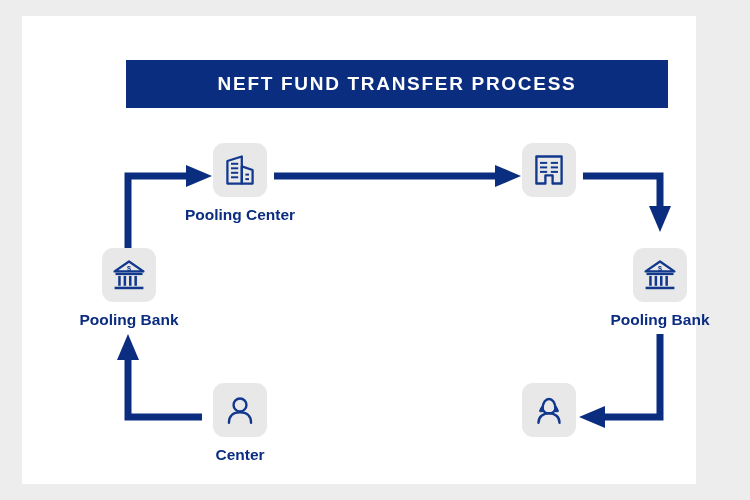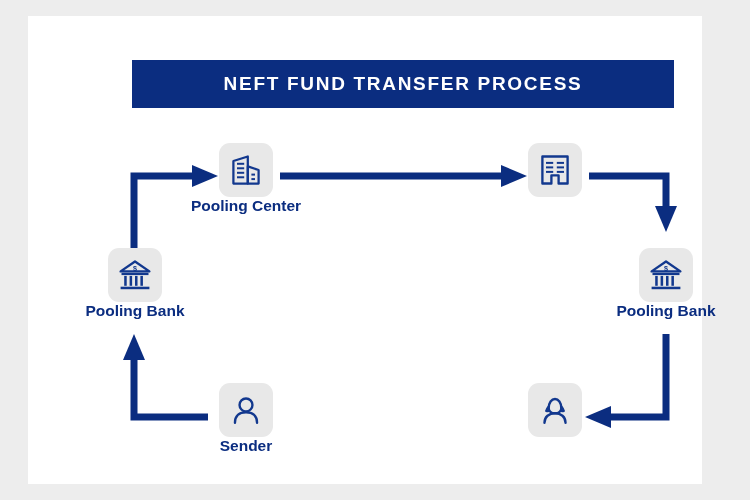--- a/index.html
+++ b/index.html
@@ -18,21 +18,21 @@
   
   #frame {
     position: absolute;
     left: 0; top: 0;
     width: 750px; height: 500px;
     background: #ededed;
     box-sizing: border-box;
   }
   #canvas {
     position: absolute;
-    left: 28px; top: 16px;
+    left: 22px; top: 16px;
     width: 674px; height: 468px;
     background: #ffffff;
   }
 
   
   #title-banner {
     position: absolute;
     left: 104px; top: 44px;
     width: 542px; height: 48px;
     background: #0b2d80;
@@ -67,20 +67,21 @@
   .tile {
     width: 54px;
     height: 54px;
     border-radius: 11px;
     background: #e8e8e8;
     display: flex;
     align-items: center;
     justify-content: center;
   }
   .node-label {
+    margin-top: 9px;
     color: #0b2d80;
     font-size: 15.5px;
     font-weight: bold;
     white-space: nowrap;
     font-family: "Liberation Sans", sans-serif;
   }
 
   
   #node-sender-bank   { left: 37px;  top: 232px; }
   #node-pooling       { left: 148px; top: 127px; }
@@ -189,21 +190,21 @@
       <div class="node-label">Pooling Bank</div>
     </div>
 
     <div class="node" id="node-sender">
       <div class="tile">
         <svg width="34" height="34" viewBox="0 0 40 40">
           <circle cx="20" cy="14" r="7.6" fill="none" stroke="#12388e" stroke-width="2.8"></circle>
           <path d="M7 35 C7 26.5 12.8 22.6 20 22.6 C27.2 22.6 33 26.5 33 35" fill="none" stroke="#12388e" stroke-width="2.8" stroke-linecap="round"></path>
         </svg>
       </div>
-      <div class="node-label">Sender</div>
+      <div class="node-label">Center</div>
     </div>
 
     <div class="node" id="node-beneficiary">
       <div class="tile">
         <svg width="34" height="34" viewBox="0 0 40 40">
           <path d="M12.6 17.5 C12.6 11.3 16 7 20 7 C24 7 27.4 11.3 27.4 17.5 C27.4 21.5 24.3 23.8 20 23.8 C15.7 23.8 12.6 21.5 12.6 17.5 Z" fill="none" stroke="#12388e" stroke-width="2.8" stroke-linejoin="round"></path>
           <path d="M12.8 15.6 C11 17.8 10 19.6 9.6 21.2 C11.6 21.6 13 21.2 13.6 20.4" fill="none" stroke="#12388e" stroke-width="2.6" stroke-linejoin="round"></path>
           <path d="M27.2 15.6 C29 17.8 30 19.6 30.4 21.2 C28.4 21.6 27 21.2 26.4 20.4" fill="none" stroke="#12388e" stroke-width="2.6" stroke-linejoin="round"></path>
           <path d="M7.6 35 C7.6 28 13 23.8 20 23.8 C27 23.8 32.4 28 32.4 35" fill="none" stroke="#12388e" stroke-width="2.8" stroke-linecap="round"></path>
         </svg>

